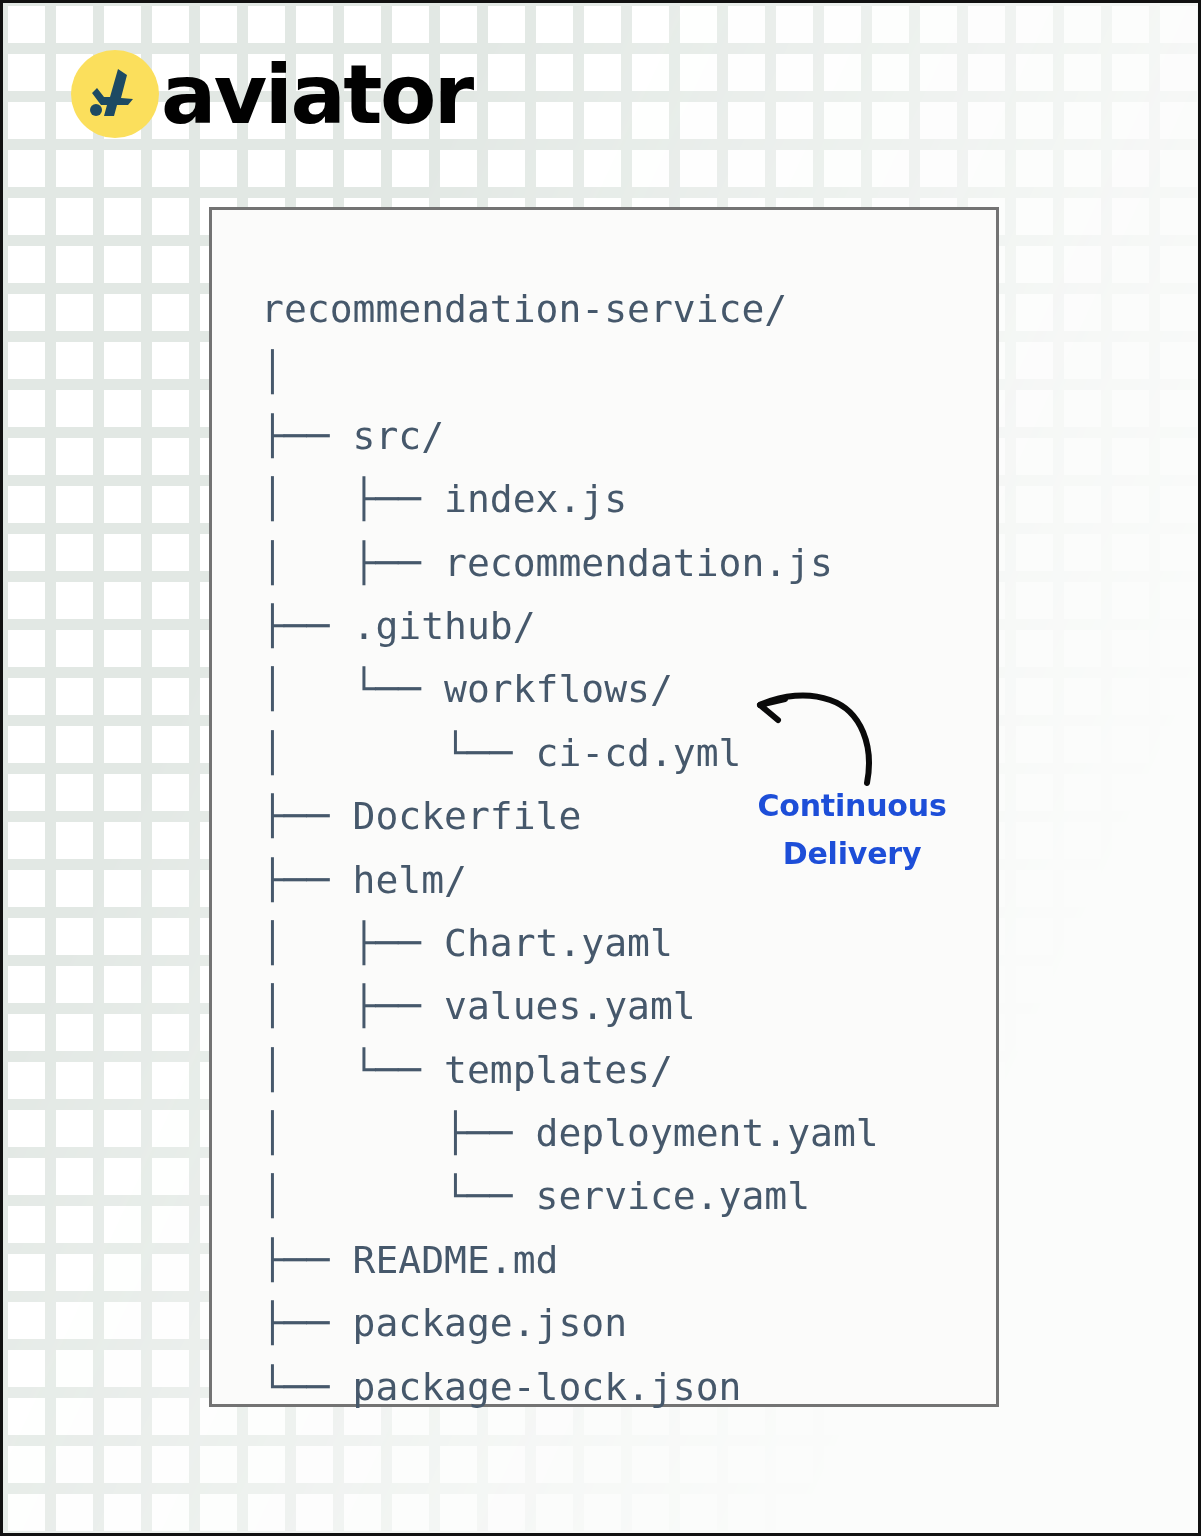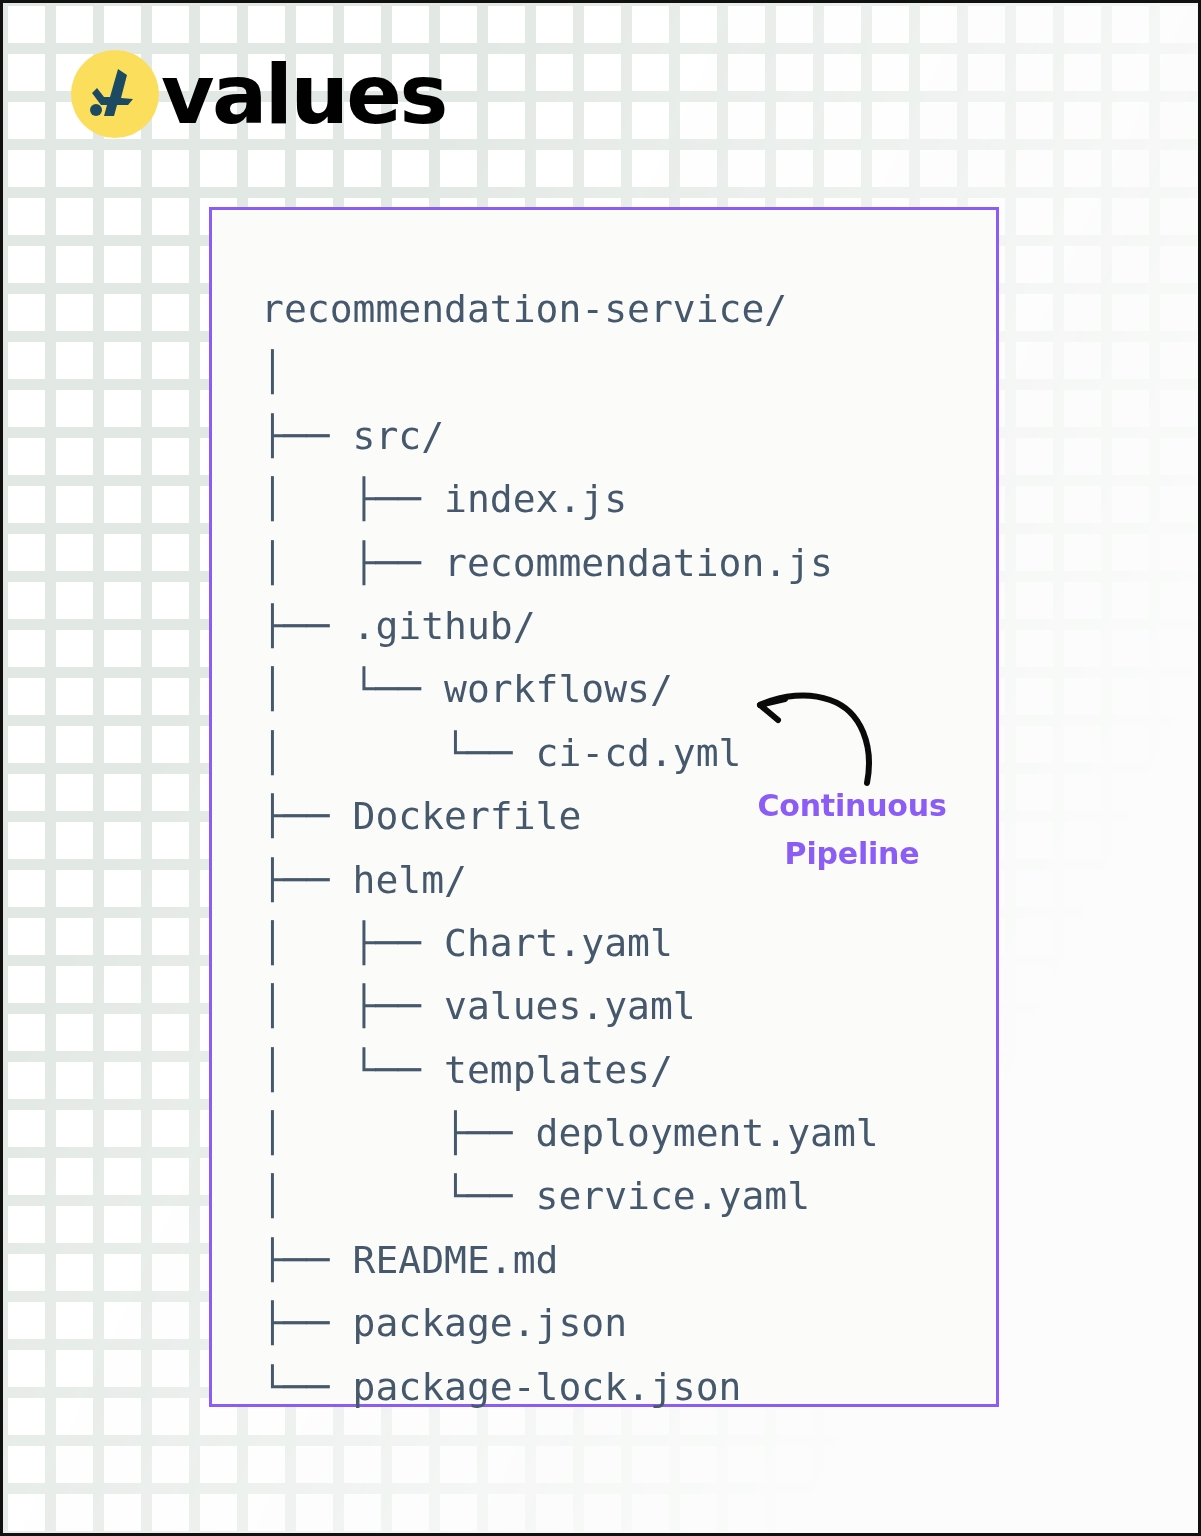--- a/index.html
+++ b/index.html
@@ -63,21 +63,21 @@
   }
 
   
   .code-panel {
     position: absolute;
     left: 206px;
     top: 204px;
     width: 790px;
     height: 1200px;
     background: #fbfbfa;
-    border: 3px solid #8b5cf6;
+    border: 3px solid #737373;
     box-sizing: border-box;
   }
   .tree {
     position: absolute;
     left: 49px;
     top: 30px;
     font-family: "DejaVu Sans Mono", monospace;
     font-size: 38px;
     line-height: 63.4px;
     color: #46586b;
@@ -98,49 +98,49 @@
   .annotation-text {
     position: absolute;
     left: 718px;
     top: 779px;
     width: 262px;
     text-align: center;
     font-family: "DejaVu Sans", sans-serif;
     font-weight: 700;
     font-size: 30px;
     line-height: 48px;
-    color: #8b5cf6;
+    color: #1d4ed8;
     letter-spacing: -0.2px;
   }
   .annotation-text span { display: block; }
 </style>
 </head>
 <body>
 
 <div class="canvas">
 
   <div class="grid-bg"></div>
 
   <div class="brand">
     <div class="brand-mark">
       <svg width="88" height="88" viewBox="0 0 88 88" xmlns="http://www.w3.org/2000/svg" aria-hidden="true">
         <path d="M47 19 L39 47 L33 47 L26 38 L21 43 L30 55 L36 55 L33 66 L43 66 L46 55 L57 55 L62 49 L50 48 L56 25 Z" fill="#1d4a63"></path>
         <circle cx="25" cy="60" r="6" fill="#1d4a63"></circle>
       </svg>
     </div>
-    <div class="brand-word">values</div>
+    <div class="brand-word">aviator</div>
   </div>
 
   <div class="code-panel">
     <pre class="tree"><span class="tree-line">recommendation-service/</span><span class="tree-line">│</span><span class="tree-line">├── src/</span><span class="tree-line">│   ├── index.js</span><span class="tree-line">│   ├── recommendation.js</span><span class="tree-line">├── .github/</span><span class="tree-line">│   └── workflows/</span><span class="tree-line">│       └── ci-cd.yml</span><span class="tree-line">├── Dockerfile</span><span class="tree-line">├── helm/</span><span class="tree-line">│   ├── Chart.yaml</span><span class="tree-line">│   ├── values.yaml</span><span class="tree-line">│   └── templates/</span><span class="tree-line">│       ├── deployment.yaml</span><span class="tree-line">│       └── service.yaml</span><span class="tree-line">├── README.md</span><span class="tree-line">├── package.json</span><span class="tree-line">└── package-lock.json</span></pre>
   </div>
 
   <svg class="annotation-arrow" viewBox="0 0 160 115" aria-hidden="true">
     <path d="M129 108 C 136 72, 124 36, 92 25 C 70 17, 44 20, 22 30" fill="none" stroke="#0a0a0a" stroke-width="6" stroke-linecap="round"></path>
     <path d="M22 30 L 47 24 M22 30 L 40 45" fill="none" stroke="#0a0a0a" stroke-width="6" stroke-linecap="round"></path>
   </svg>
 
   <div class="annotation-text">
     <span>Continuous</span>
-    <span>Pipeline</span>
+    <span>Delivery</span>
   </div>
 
 </div>
 
 </body></html>

